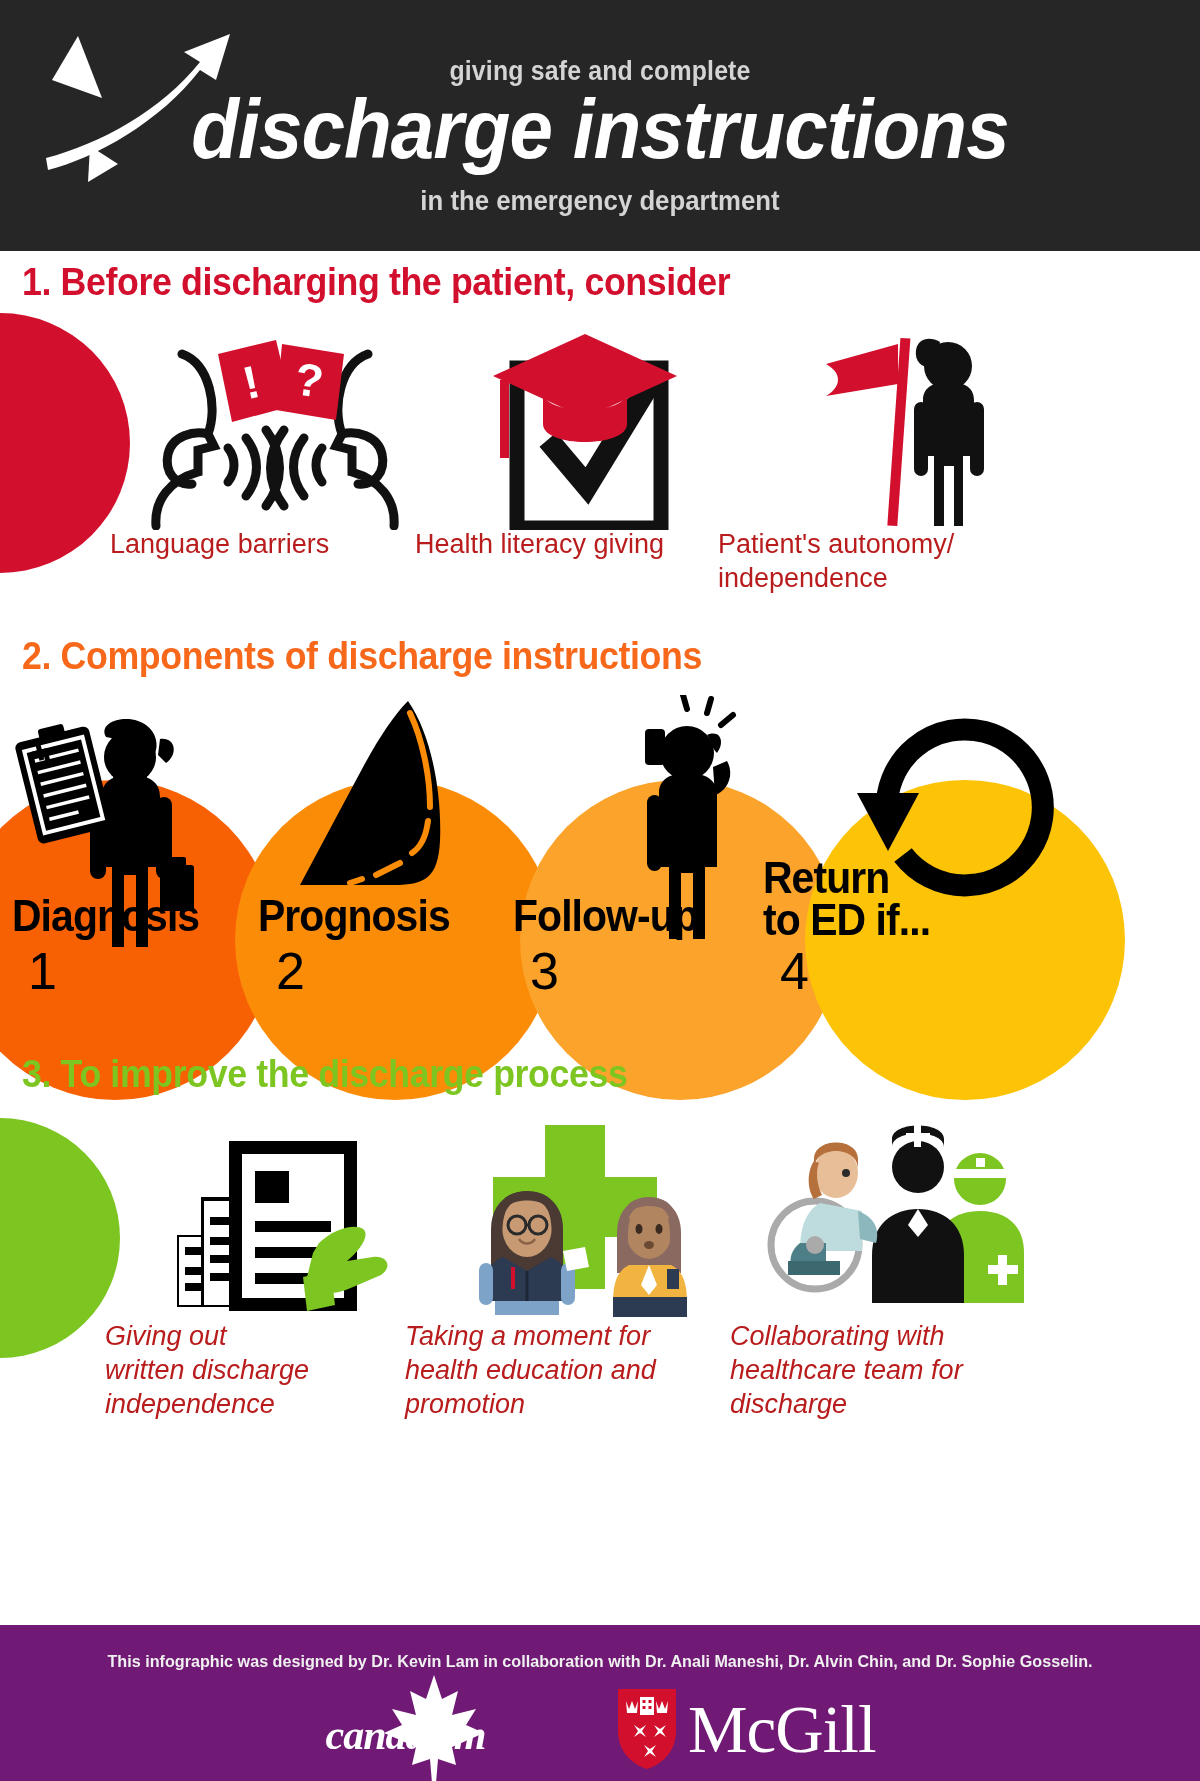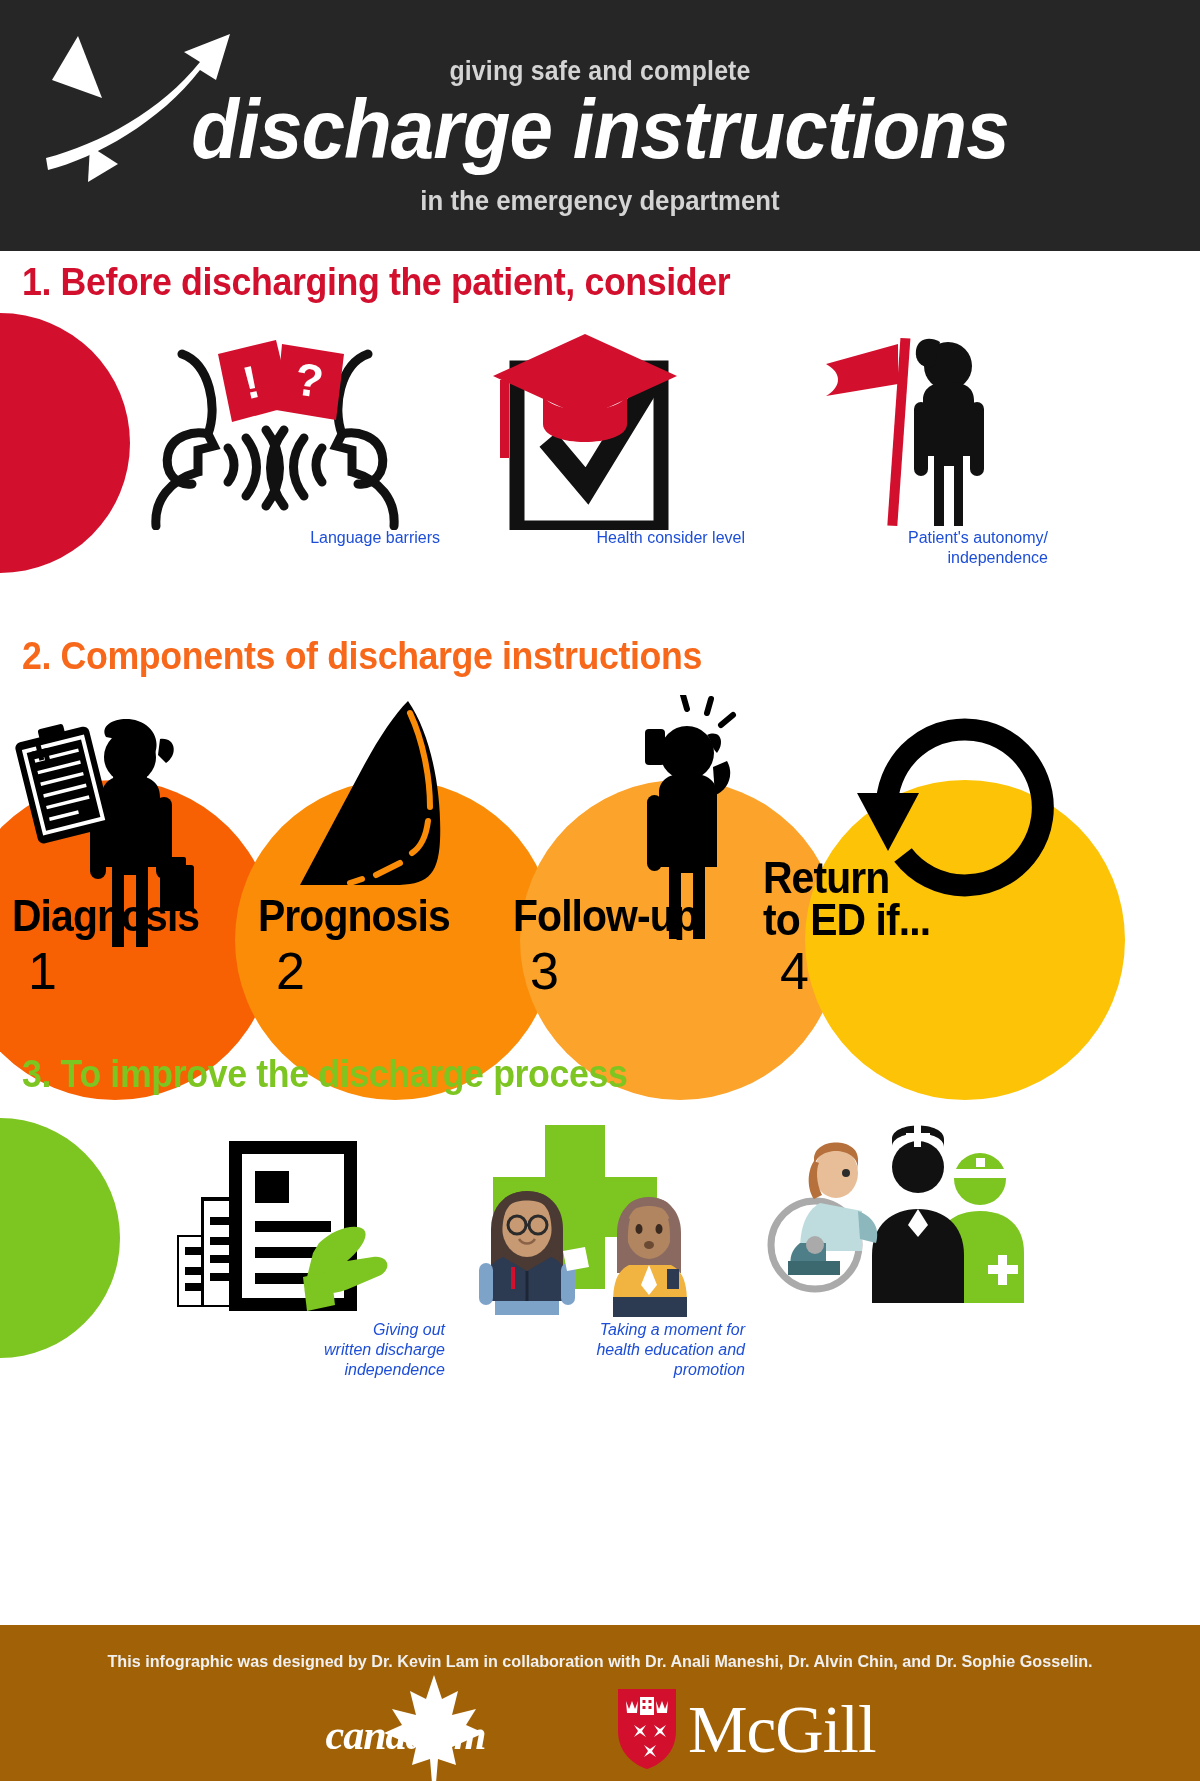--- a/index.html
+++ b/index.html
@@ -61,22 +61,22 @@
     position: absolute; left: -120px; top: 1118px;
     width: 240px; height: 240px; border-radius: 50%;
     background: #7DC520;
   }
 
   
   .row1 { position: absolute; left: 0; top: 330px; width: 1200px; height: 265px; }
   .col1 { position: absolute; top: 0; width: 330px; height: 265px; }
   .col1 .art { position: relative; height: 200px; }
   .cap {
-    text-align: right; color: #1d4ed8;
-    font-size: 16px; line-height: 1.25;
+    text-align: left; color: #b91c1c;
+    font-size: 27px; line-height: 1.25;
   }
   .cap-1 { position: absolute; left: 0; top: 198px; width: 100%; }
 
   
   .circles { position: absolute; left: 0; top: 760px; width: 1200px; height: 420px; }
   .circ-clip { position: absolute; left: 0; top: 0; width: 1200px; height: 420px; overflow: hidden; }
   .circ {
     position: absolute; border-radius: 50%; top: 20px;
     width: 320px; height: 320px;
   }
@@ -97,21 +97,21 @@
 
   
   .row3 { position: absolute; left: 0; top: 1125px; width: 1200px; height: 320px; }
   .col3 { position: absolute; top: 0; width: 340px; height: 320px; font-style: italic; }
   .col3 .art { position: relative; height: 195px; }
   .cap-3 { position: absolute; left: 0; top: 195px; width: 100%; }
 
   
   .footer {
     position: absolute; left: 0; top: 1625px;
-    width: 1200px; height: 156px; background: #a16207;
+    width: 1200px; height: 156px; background: #701a75;
   }
   .credit {
     position: absolute; left: 0; top: 27px; width: 1200px;
     text-align: center; color: #f0f0f0;
     font-size: 17px; font-weight: bold;
     transform: scaleX(.95);
   }
   .logos { position: absolute; left: 0; top: 56px; width: 1200px; height: 90px; }
   .canadiem-wrap { position: absolute; left: 288px; top: 0; width: 235px; height: 90px; }
   .canadiem-word {
@@ -197,21 +197,21 @@
         <rect x="163" y="12" width="22" height="16" rx="3" fill="#111"></rect>
 
         <path d="M140,118 L172,156 L232,58" fill="none" stroke="#111" stroke-width="22" stroke-linecap="square" stroke-linejoin="miter"></path>
 
         <polygon points="170,4 262,46 170,88 78,46" fill="#D2102E"></polygon>
         <path d="M128,62 L128,94 C128,118 212,118 212,94 L212,62
                  C212,86 128,86 128,62 Z" fill="#D2102E"></path>
         <rect x="85" y="50" width="9" height="78" fill="#D2102E"></rect>
       </svg>
     </div>
-    <div class="cap cap-1">Health consider level</div>
+    <div class="cap cap-1">Health literacy giving</div>
   </div>
 
   <div class="col1" style="left:718px;">
     <div class="art">
       <svg viewBox="0 0 330 200" width="330" height="200">
 
         <path d="M180,14 L108,34 C126,44 122,58 108,66 L180,54 Z" fill="#D2102E"></path>
         <rect x="176" y="8" width="10" height="188" fill="#D2102E" transform="rotate(4 181 100)"></rect>
 
         <circle cx="230" cy="36" r="24" fill="#111"></circle>
@@ -466,20 +466,25 @@
           <path d="M84,36 C76,48 78,66 84,74 L92,70 C86,58 86,44 89,38 Z" fill="#B5703B"></path>
           <circle cx="116" cy="48" r="4" fill="#2b2b2b"></circle>
           <path d="M90,78 C76,86 70,102 70,126 L132,126 L132,86 Z" fill="#BEDCDD"></path>
           <path d="M128,86 C144,92 150,104 146,118 L130,114 Z" fill="#8CB7BC"></path>
           <path d="M70,118 C62,124 58,134 62,144 L96,144 L96,118 Z" fill="#4E7F88"></path>
           <rect x="58" y="136" width="52" height="14" fill="#3C6870"></rect>
           <circle cx="85" cy="120" r="9" fill="#aaaaaa"></circle>
         </g>
       </svg>
     </div>
+    <div class="cap cap-3">
+      <div>Collaborating with</div>
+      <div>healthcare team for</div>
+      <div>discharge</div>
+    </div>
   </div>
 </div>
 
 <div class="footer">
   <div class="credit">This infographic was designed by Dr. Kevin Lam in collaboration with Dr. Anali Maneshi, Dr. Alvin Chin, and Dr. Sophie Gosselin.</div>
 
   <div class="logos">
 
     <div class="canadiem-wrap">
       <svg style="position:absolute;left:92px;top:-8px;" width="108" height="110" viewBox="0 0 108 110">

